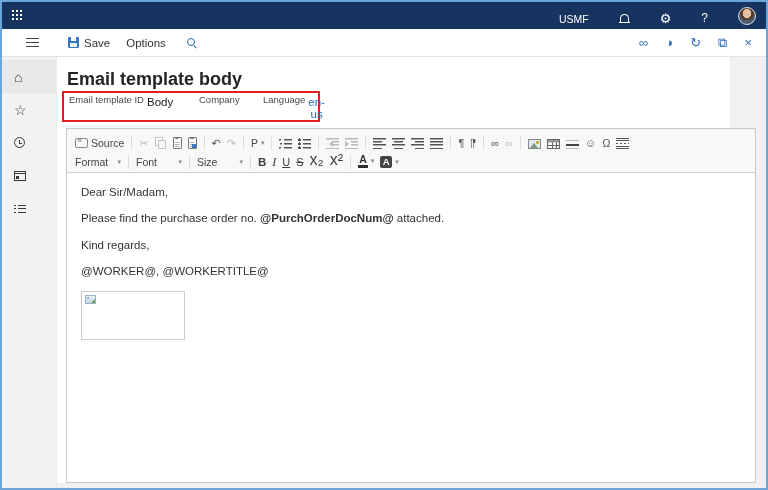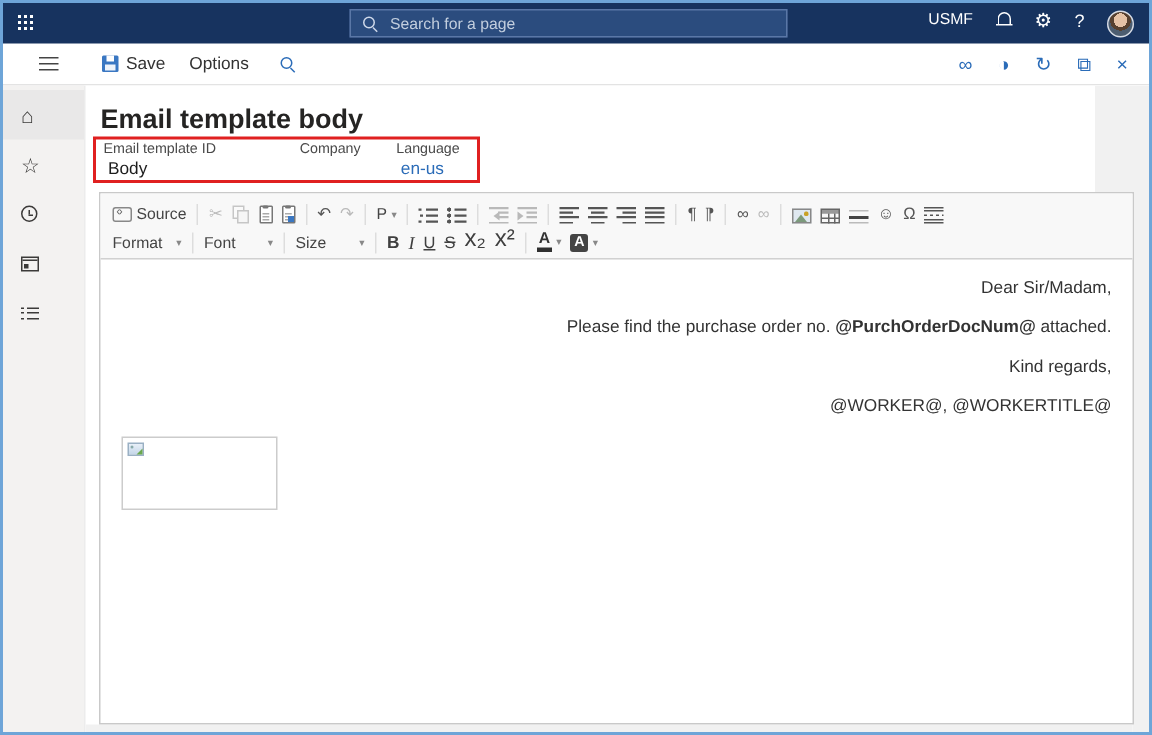--- a/index.html
+++ b/index.html
@@ -5,21 +5,21 @@
   html,body{margin:0;padding:0;background:#fff;font-family:"Liberation Sans",sans-serif;}
   *{box-sizing:border-box;}
   .window{width:768px;height:490px;border:2px solid #6ea5d8;display:flex;flex-direction:column;position:relative;background:#fff;overflow:hidden;}
 
   
   .topbar{flex:0 0 27px;background:#17335f;display:flex;align-items:center;color:#fff;padding:0 10px;position:relative;}
   .topbar-title{font-size:11.5px;font-weight:700;margin-left:12px;white-space:nowrap;}
   .topbar-search{position:absolute;left:231px;width:292px;height:19px;top:4px;background:#2b4c7e;border:1px solid #5a77a6;display:flex;align-items:center;gap:6px;padding:0 7px;}
   .topbar-search input{background:transparent;border:none;outline:none;color:#dfe6f2;font-size:10.5px;width:100%;font-family:"Liberation Sans",sans-serif;}
   .topbar-search input::placeholder{color:#c2cede;}
-  .topbar-right{margin-left:auto;display:flex;align-items:flex-start;gap:15px;font-size:10.5px;}
+  .topbar-right{margin-left:auto;display:flex;align-items:flex-end;gap:30px;font-size:10.5px;}
   .i-mag{width:11px;height:11px;position:relative;display:inline-block;flex:0 0 11px;}
   .i-mag::before{content:"";position:absolute;left:1px;top:1px;width:6px;height:6px;border:1.4px solid currentColor;border-radius:50%;}
   .i-mag::after{content:"";position:absolute;left:8px;top:8px;width:4px;height:1.4px;background:currentColor;transform:rotate(45deg);transform-origin:0 0;}
   .i-waffle{width:11px;height:11px;position:relative;display:inline-block;}
   .i-waffle::before{content:"";position:absolute;left:0;top:0;width:2px;height:2px;background:#fff;
     box-shadow:4px 0 #fff,8px 0 #fff,0 4px #fff,4px 4px #fff,8px 4px #fff,0 8px #fff,4px 8px #fff,8px 8px #fff;}
   .i-bell{width:11px;height:12px;position:relative;display:inline-block;}
   .i-bell::before{content:"";position:absolute;left:1px;top:1px;width:7px;height:7px;border:1.2px solid #fff;border-bottom:none;border-radius:5px 5px 0 0;}
   .i-bell::after{content:"";position:absolute;left:0;top:9px;width:11px;height:1.2px;background:#fff;}
   .i-gear{font-size:13px;line-height:1;}
@@ -62,21 +62,21 @@
     linear-gradient(#3b3a39,#3b3a39) 0 4.5px/2px 1.4px no-repeat,
     linear-gradient(#3b3a39,#3b3a39) 0 8px/2px 1.4px no-repeat;}
 
   .content{flex:1;position:relative;background:#fff;overflow:hidden;border-left:1px solid #ececec;}
   .deco-topright{position:absolute;right:0;top:0;width:36px;height:71px;background:#f1f1f1;}
   .deco-right{position:absolute;right:0;top:71px;bottom:0;width:11px;background:#f1f1f1;}
   .deco-bottom{position:absolute;left:0;right:11px;bottom:0;height:5px;background:#f1f1f1;}
 
   .page-title{position:absolute;left:10px;top:12px;font-size:18px;font-weight:700;color:#252423;}
   .fields-box{position:absolute;left:5px;top:34px;width:258px;height:31px;border:2px solid #e02020;display:flex;padding:1px 5px;}
-  .field{display:flex;flex-direction:column;}
+  .field{display:flex;flex-direction:row;text-align:center;}
   .f1{width:134px;} .f2{width:66px;} .f3{width:50px;}
   .field-label{font-size:9.5px;color:#4a4a4a;}
   .field-value{font-size:11.5px;color:#1d1d1d;margin-top:2px;padding-left:3px;}
   .link{color:#2b6cb8;}
 
   
   .editor{position:absolute;left:9px;top:71px;width:690px;bottom:5px;border:1px solid #c9c9c9;background:#fff;display:flex;flex-direction:column;}
   .ck-toolbar{background:#f8f8f8;border-bottom:1px solid #d1d1d1;padding:2px 5px 3px 5px;}
   .tb-row{display:flex;align-items:flex-end;height:19px;}
   .tb-btn{display:inline-flex;align-items:center;gap:3px;padding:1px 3px;color:#555;font-size:10.5px;cursor:pointer;white-space:nowrap;}
@@ -146,38 +146,34 @@
   .tbi-pagebreak{width:13px;height:11px;background:
     linear-gradient(#555,#555) 0 0/13px 1.2px no-repeat,
     linear-gradient(#555,#555) 0 2.4px/13px 1.2px no-repeat,
     repeating-linear-gradient(90deg,#555 0 2px,transparent 2px 4px) 0 5.2px/13px 1.2px no-repeat,
     linear-gradient(#555,#555) 0 8px/13px 1.2px no-repeat,
     linear-gradient(#555,#555) 0 10.2px/13px 1.2px no-repeat;}
   .tbi-txtcolor{font-size:10.5px;font-weight:700;color:#333;border-bottom:3px solid #2f2f2f;padding:0 1px;line-height:1.05;}
   .tbi-bgcolor{font-size:9.5px;font-weight:700;color:#fff;background:#444;border-radius:2px;padding:1px 2.5px;line-height:1.1;}
 
   .ck-content{flex:1;padding:12px 14px;font-size:11.5px;color:#333;overflow:hidden;line-height:1.25;}
-  .ck-content p{margin:0 0 12px 0;text-align:right;}
+  .ck-content p{margin:0 0 12px 0;}
   .ck-content b{font-weight:700;}
   .img-placeholder{width:104px;height:49px;border:1px solid #ccc;position:relative;margin-top:1px;background:#fff;}
   .i-brokenimg{position:absolute;left:3px;top:3px;width:11px;height:9px;border:1px solid #9ab0c4;background:linear-gradient(#e8f0f8,#c4d6e8);}
   .i-brokenimg::before{content:"";position:absolute;right:0;bottom:0;border-left:4px solid transparent;border-bottom:4px solid #6aa84f;}
   .i-brokenimg::after{content:"";position:absolute;left:1px;top:1px;width:2px;height:2px;border-radius:50%;background:#8aa;}
 </style>
 </head>
 <body>
 
 <div class="window">
 
   <div class="topbar">
     <span class="i-waffle"></span>
-    <div class="topbar-search">
-      <span class="i-mag" style="color:#cfd9ea"></span>
-      <input type="text" placeholder="Search for a page" style="">
-    </div>
     <div class="topbar-right">
       <span>USMF</span>
       <span class="i-bell"></span>
       <span class="i-gear">⚙</span>
       <span class="i-help">?</span>
       <span class="i-avatar"></span>
     </div>
   </div>
 
   <div class="actionbar">

